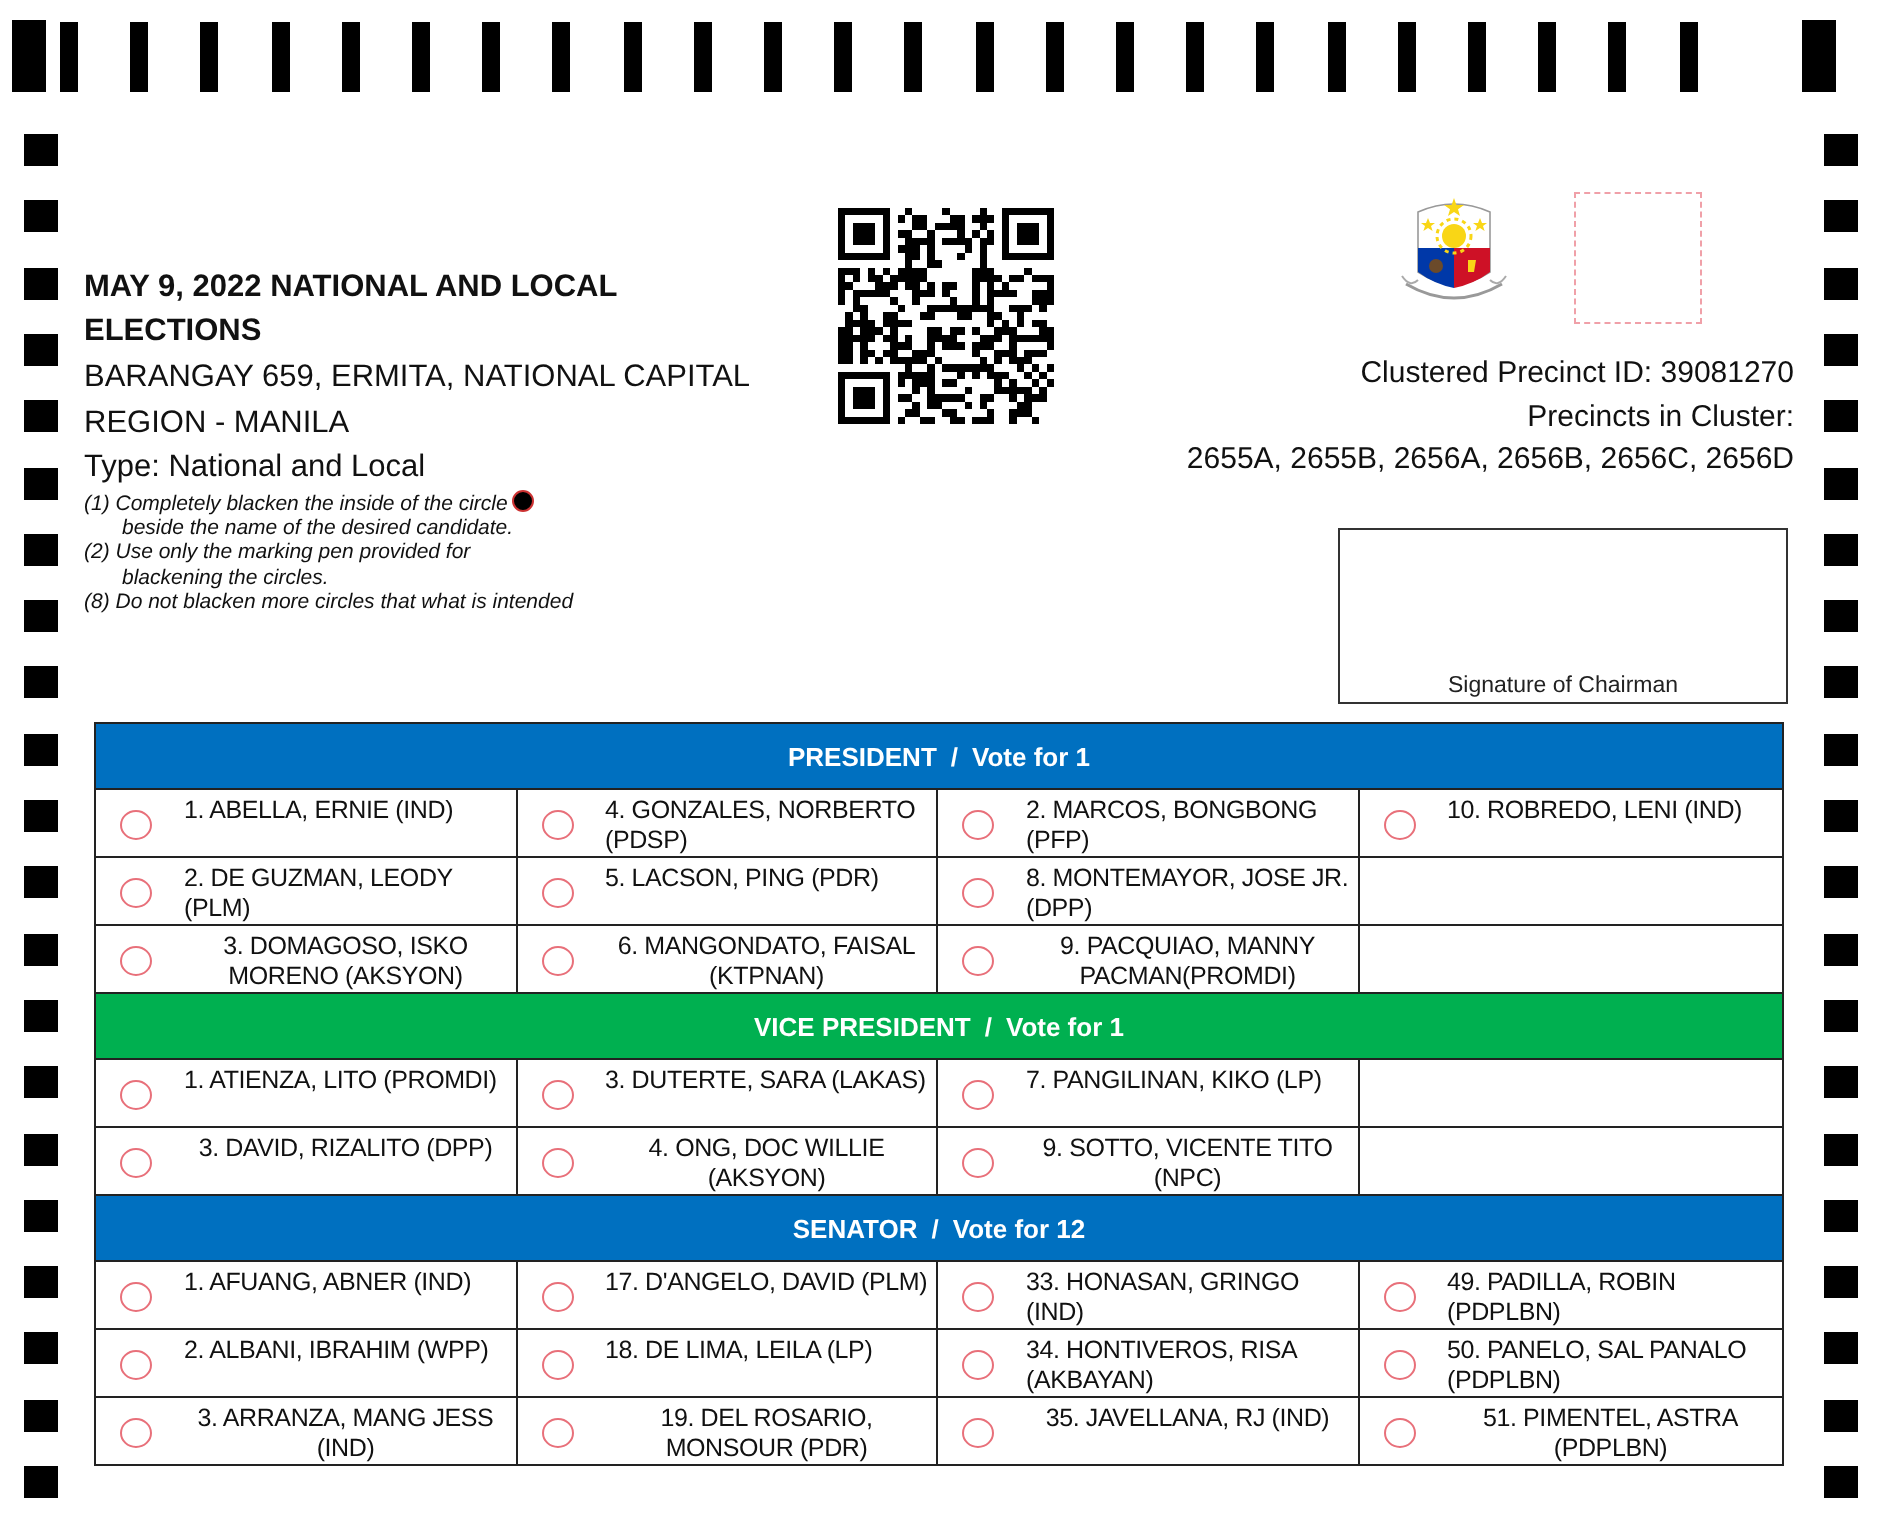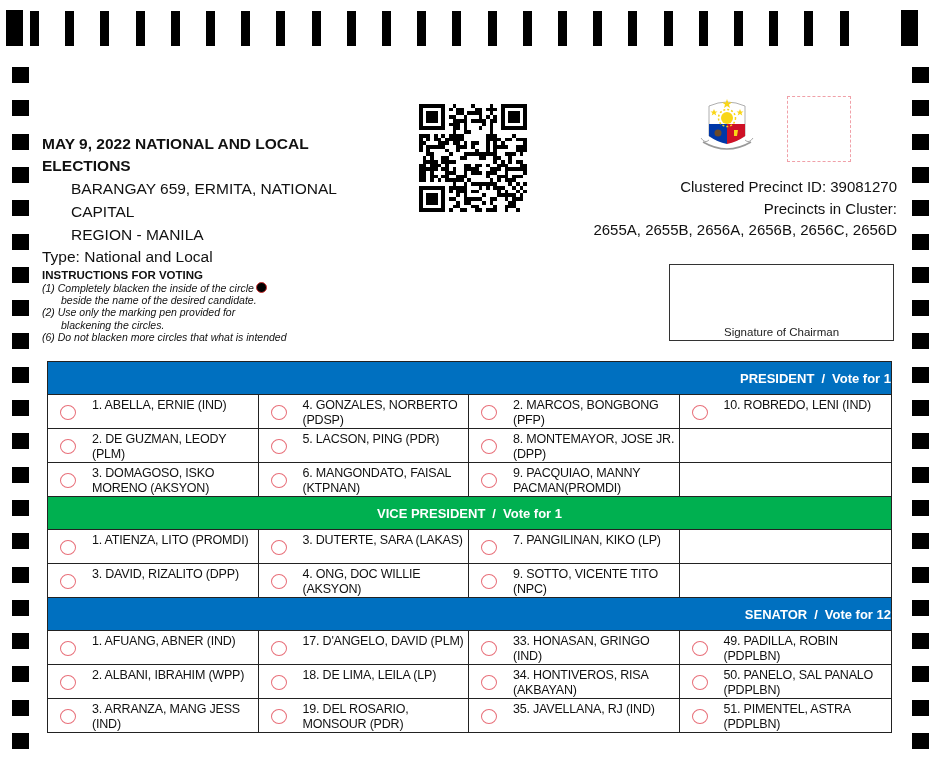--- a/index.html
+++ b/index.html
@@ -9,47 +9,47 @@
   }
   
   .top-marks { position:absolute; top:10px; left:6px; width:926px; height:36px; }
   .tmark { position:absolute; top:0; height:35px; width:9px; background:#000; }
   .tmark.big { width:17px; height:36px; }
   .side-mark { position:absolute; width:17px; height:16px; background:#000; }
 
   
   .hdr-left { position:absolute; left:42px; top:133px; width:360px; }
   .title { font-weight:bold; font-size:15.5px; line-height:22px; }
-  .loc { font-size:15.5px; line-height:23px;margin-left:29px; }
+  .loc { font-size:15.5px; line-height:23px; }
   .type { font-size:15.5px; line-height:22px; }
   .instr-title { font-weight:bold; font-size:11.5px; line-height:13px; margin-top:1px; }
   .instr { font-size:10.5px; line-height:12.2px;font-style:italic; }
   .instr .indent { padding-left:19px; display:block; }
   .dot { display:inline-block; width:9px; height:9px; border-radius:50%; background:#000; border:1px solid #c33; vertical-align:-1px; margin-left:2px; }
 
   
   .qr { position:absolute; left:417px; top:104px; width:112px; height:108px; }
 
   
   .emblem { position:absolute; left:697px; top:96px; width:60px; height:62px; }
   .stamp-box { position:absolute; left:787px; top:96px; width:64px; height:66px; border:1.5px dashed #f0a0a8; box-sizing:border-box; }
 
   .precinct { position:absolute; right:43px; top:176px; text-align:right; font-size:15px; line-height:21.5px; }
 
-  .sig-box { position:absolute; left:669px; top:264px; width:225px; height:77px; border:1.3px solid #333; box-sizing:border-box; }
+  .sig-box { position:absolute; left:669px; top:264px; width:225px; height:88px; border:1.3px solid #333; box-sizing:border-box; }
   .sig-label { position:absolute; bottom:2px; left:0; right:0; text-align:center; font-size:11.5px; color:#222; }
 
   
   .ballot { position:absolute; left:47px; top:361px; width:845px; border:1.3px solid #222; box-sizing:border-box; }
   .sec-head { height:32px; color:#fff; font-weight:bold; font-size:13px; display:flex; align-items:center; justify-content:center; border-bottom:1px solid #222; }
-  .sec-head.blue { background:#0070c0;justify-content:flex-end; }
+  .sec-head.blue { background:#0070c0; }
   .sec-head.green { background:#00b050; }
   .sec-head .sep { margin:0 7px; }
   .row { display:flex; height:33px; border-bottom:1px solid #222; }
-  .row:last-child { border-bottom:none; }
+  .row:last-child { border-bottom:none;text-align:center; }
   .cell { width:211px; position:relative; border-right:1px solid #222; box-sizing:border-box; }
   .cell:last-child { border-right:none; width:212px; }
   .oval { position:absolute; left:12px; top:10px; width:16px; height:15px; border:1px solid #e8707a; border-radius:50%; box-sizing:border-box; }
   .cname { position:absolute; left:44px; top:3px; right:4px; font-size:12.5px; line-height:14.5px; letter-spacing:-0.2px; }
 </style>
 </head>
 <body>
 
 <div class="top-marks" id="topMarks">
     <div class="tmark big" style="left: 0px;"></div>
@@ -123,32 +123,31 @@
     <div class="side-mark" style="left: 12px; top: 733px;"></div>
     <div class="side-mark" style="left: 912px; top: 733px;"></div>
   </div>
 
 <div class="hdr-left">
   <div class="title">MAY 9, 2022 NATIONAL AND LOCAL</div>
   <div class="title">ELECTIONS</div>
   <div class="loc">BARANGAY 659, ERMITA, NATIONAL CAPITAL</div>
   <div class="loc">REGION - MANILA</div>
   <div class="type">Type: National and Local</div>
-  <div class="instr-title">INSTRUCTIONS FOR VOTING</div>
   <div class="instr">
     <div>
       <span>(1) Completely blacken the inside of the circle</span><span class="dot"></span>
       <span class="indent">beside the name of the desired candidate.</span>
     </div>
     <div>
       <span>(2) Use only the marking pen provided for</span>
       <span class="indent">blackening the circles.</span>
     </div>
     <div>
-      <span>(6) Do not blacken more circles that what is intended</span>
+      <span>(8) Do not blacken more circles that what is intended</span>
     </div>
   </div>
 </div>
 
 <svg class="qr" viewBox="0 0 29 29" shape-rendering="crispEdges" id="qrSvg">
     <rect x="9" y="0" width="1" height="1" fill="#000"></rect>
     <rect x="14" y="0" width="1" height="1" fill="#000"></rect>
     <rect x="19" y="0" width="1" height="1" fill="#000"></rect>
     <rect x="8" y="1" width="1" height="1" fill="#000"></rect>
     <rect x="10" y="1" width="1" height="1" fill="#000"></rect>

